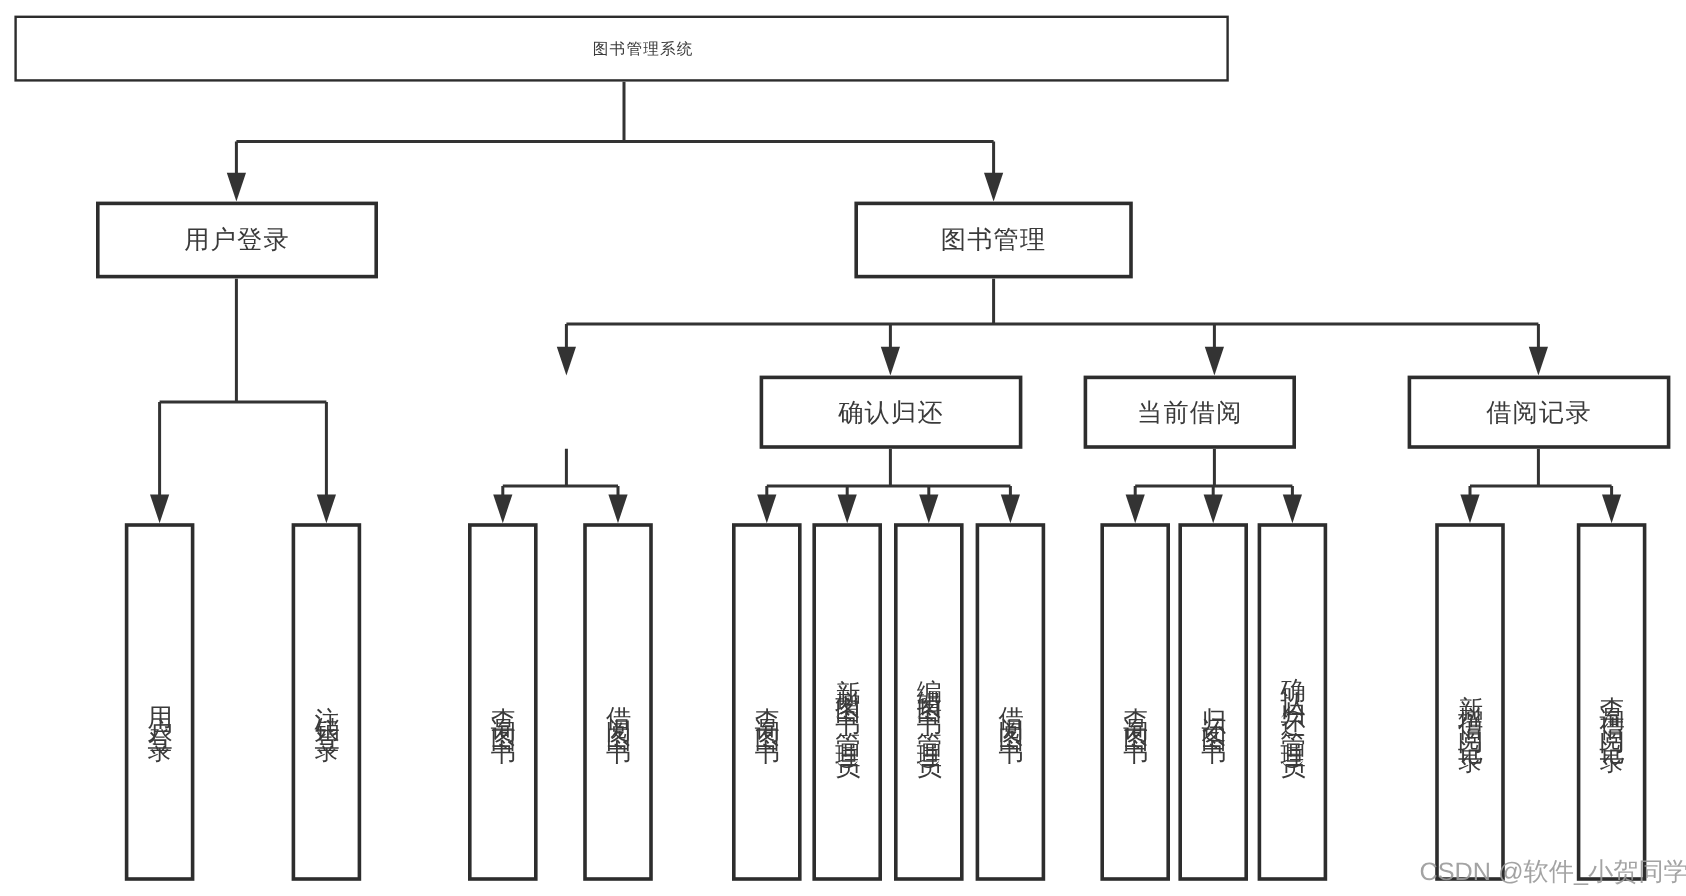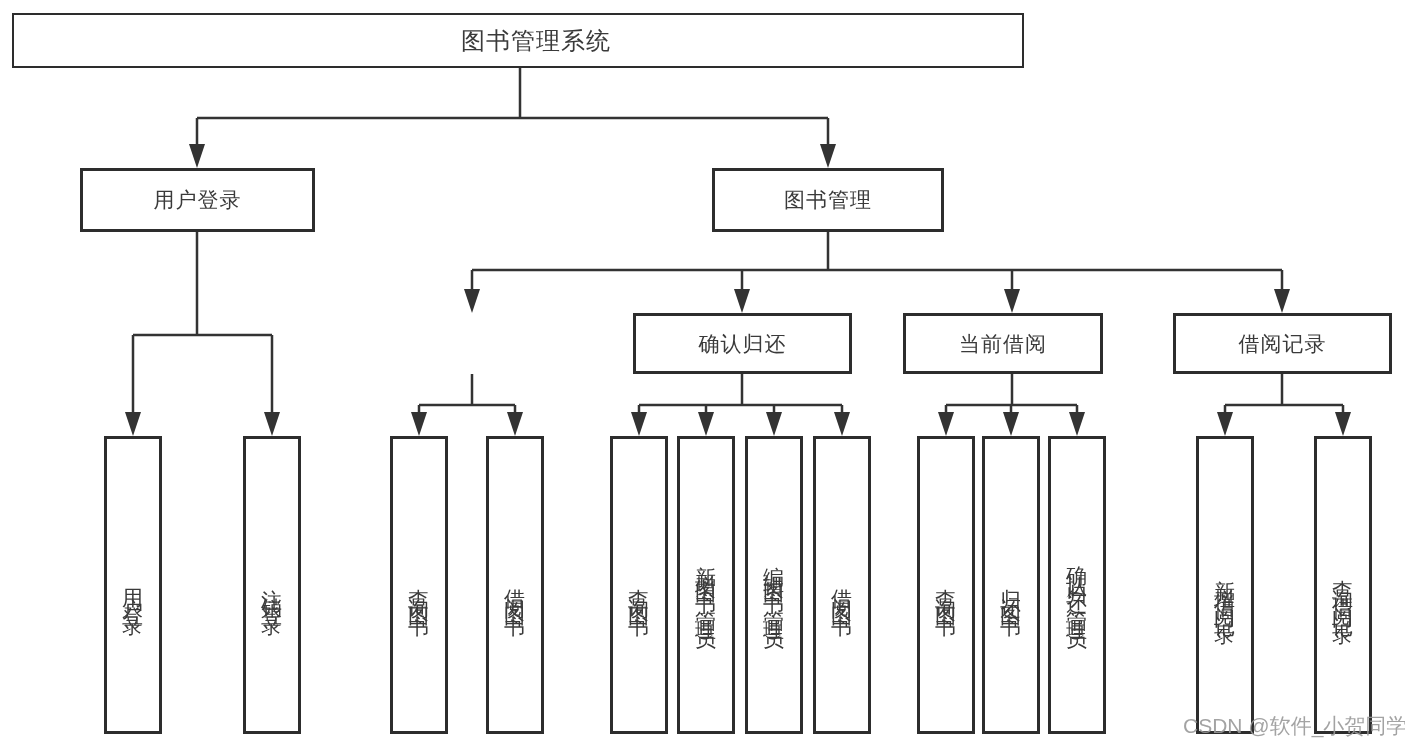--- a/index.html
+++ b/index.html
@@ -40,21 +40,21 @@
     display: flex;
     align-items: center;
     justify-content: center;
     font-size: 21px;
     letter-spacing: 1px;
     color: var(--text);
     z-index: 2;
   }
   .hbox.root {
     border-width: 2px;
-    font-size: 24px;
+    font-size: 13px;
     padding-left: 36px;
   }
   .vbox {
     position: absolute;
     box-sizing: border-box;
     background: var(--background);
     border: 3px solid var(--box-border);
     display: flex;
     align-items: center;
     justify-content: center;
@@ -126,21 +126,21 @@
   <div class="hbox" style="left:80px; top:168px; width:235px; height:64px">
     <span>用户登录</span>
   </div>
   <div class="hbox" style="left:712px; top:168px; width:232px; height:64px">
     <span>图书管理</span>
   </div>
 
   <div class="hbox" style="left:633px; top:313px; width:219px; height:61px">
     <span>确认归还</span>
   </div>
-  <div class="hbox" style="left:903px; top:313px; width:200px; height:61px">
+  <div class="hbox" style="left:903px; top:313px; width:177px; height:61px">
     <span>当前借阅</span>
   </div>
   <div class="hbox" style="left:1173px; top:313px; width:219px; height:61px">
     <span>借阅记录</span>
   </div>
 
   <div class="vbox" style="left:104px; top:436px; width:58px; height:298px">
     <span>用户登录</span>
   </div>
   <div class="vbox" style="left:243px; top:436px; width:58px; height:298px">

